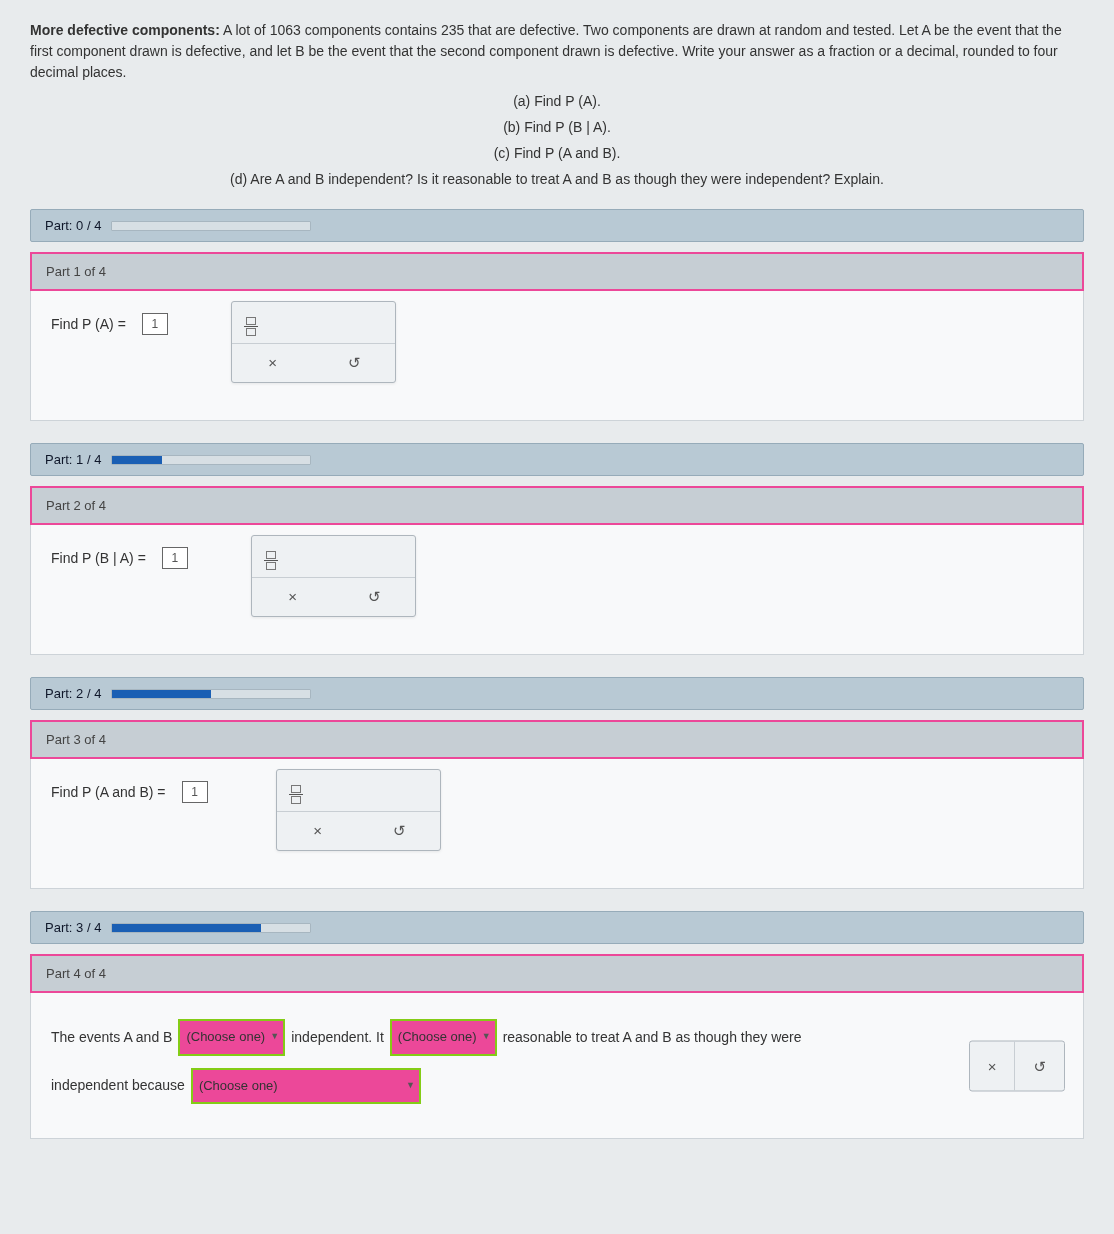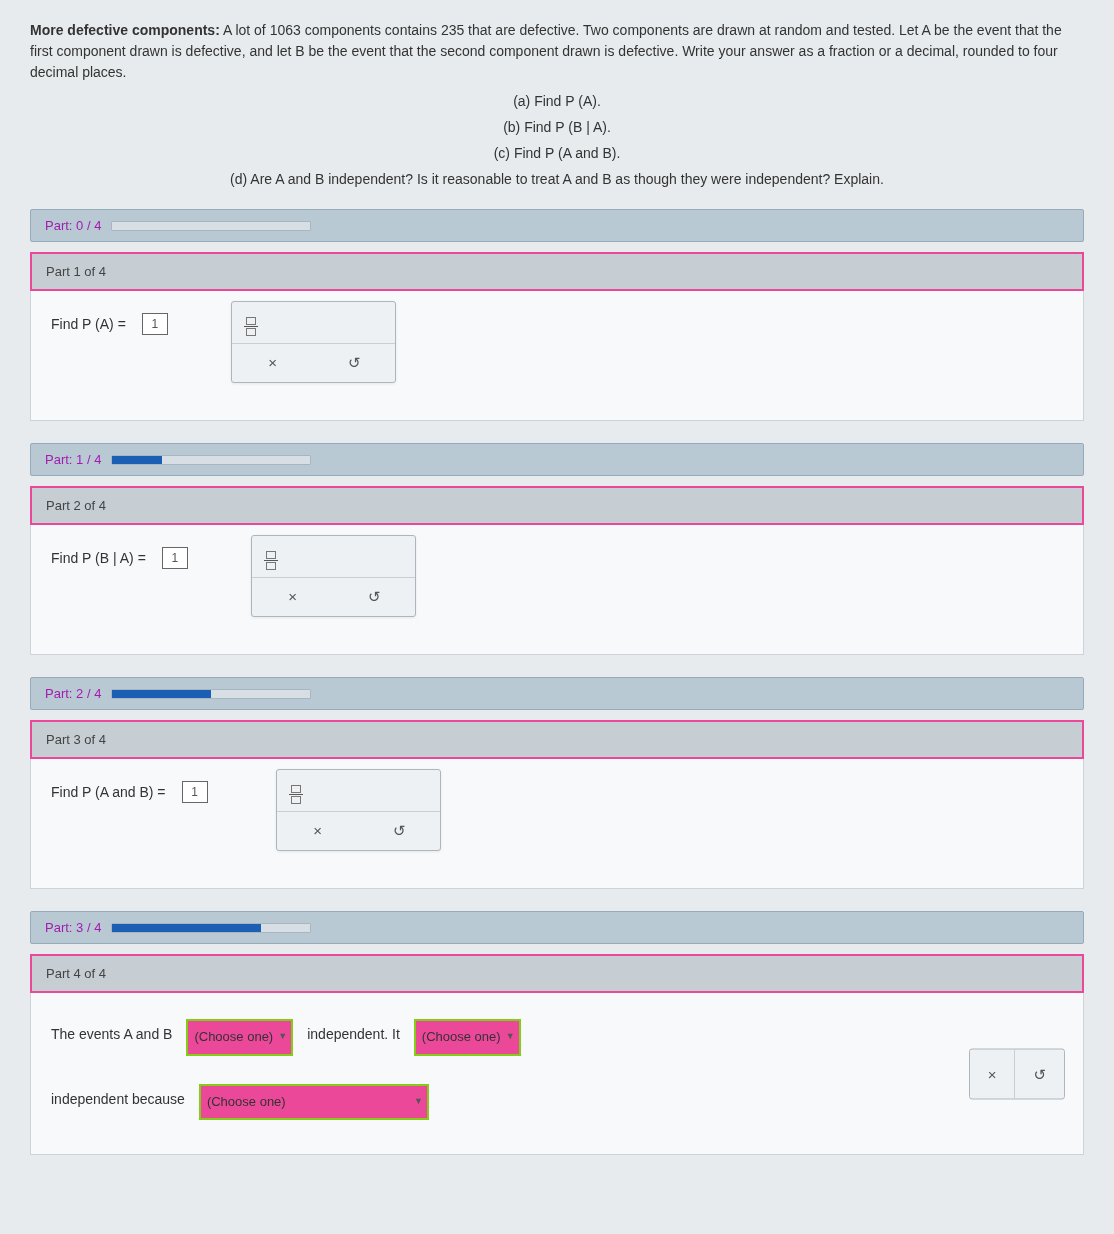--- a/index.html
+++ b/index.html
@@ -17,21 +17,21 @@
   .progress-bar-container {
     background: #b8c9d4;
     border: 1px solid #96abb9;
     padding: 8px 14px;
     margin-top: 22px;
     display: flex;
     align-items: center;
     gap: 10px;
     border-radius: 2px;
   }
-  .progress-bar-label { font-size: 13px; color: #a21caf; }
+  .progress-bar-label { font-size: 13px; color: #0f172a; }
   .progress-track {
     flex: 0 0 200px;
     height: 10px;
     background: #d7dfe4;
     border: 1px solid #a7b6c0;
     position: relative;
     border-radius: 1px;
   }
   .progress-fill {
     height: 100%;
@@ -105,21 +105,22 @@
     cursor: pointer;
   }
 
   .part4-body {
     background: #f8f9fa;
     border: 1px solid #cdd3d8;
     border-top: none;
     padding: 26px 20px 34px 20px;
     position: relative;
     display: flex;
-    gap: 14px;
+    align-items: center;
+    gap: 6px;
     flex-wrap: wrap;
     line-height: 2.2;
   }
   .dropdown {
     border: 2px solid #84cc16;
     background: #ec4899;
     font-size: 13px;
     padding: 2px 18px 2px 6px;
     position: relative;
     display:inline-flex;
@@ -256,20 +257,21 @@
     <div class="progress-fill" style="width:75%"></div>
   </div>
 </div>
 
 <div class="part-header">Part 4 of 4</div>
 <div class="part4-body">
   <span>The events A and B</span>
   <span class="dropdown">(Choose one)</span>
   <span>independent. It</span>
   <span class="dropdown">(Choose one)</span>
+  <span>reasonable to treat A and B as though they were</span>
   <span style="flex-basis:100%; height:0;"></span>
   <span>independent because</span>
   <span class="dropdown" style="min-width:230px;">(Choose one)</span>
 
   <div class="corner-controls">
     <div><span>×</span></div>
     <div><span>↺</span></div>
   </div>
 </div>
 

